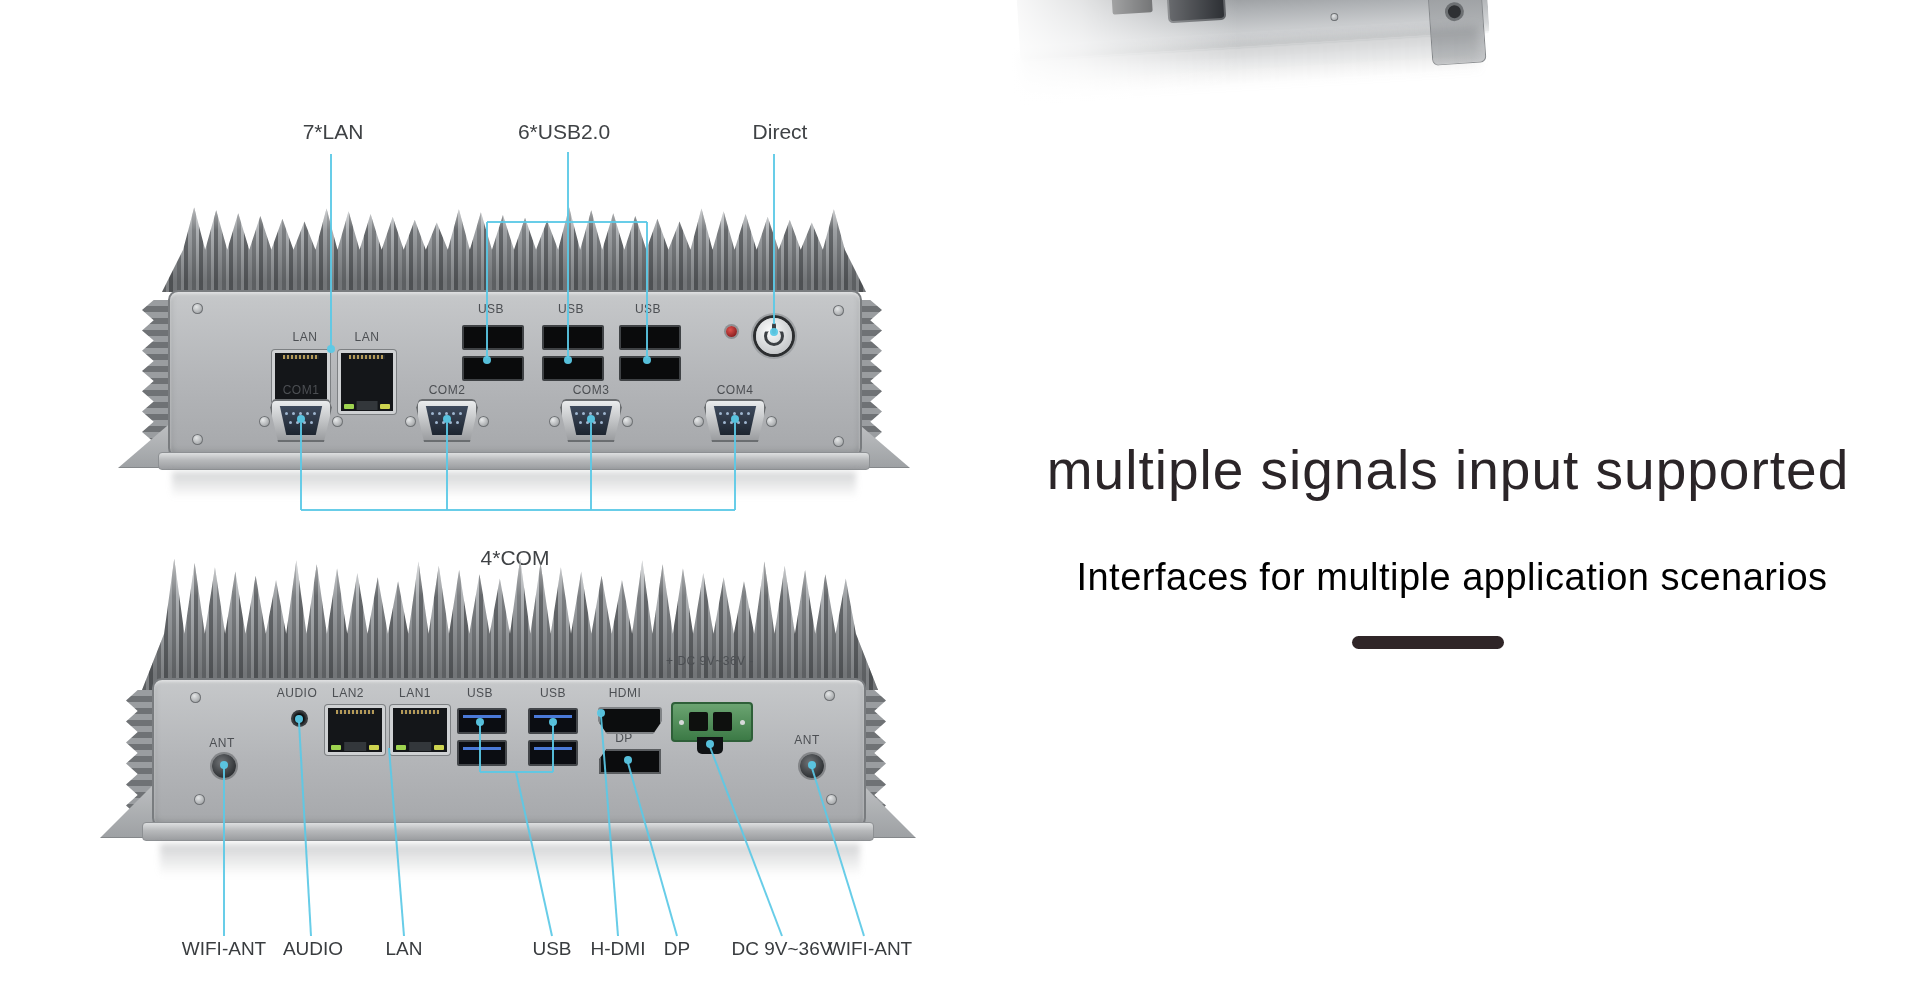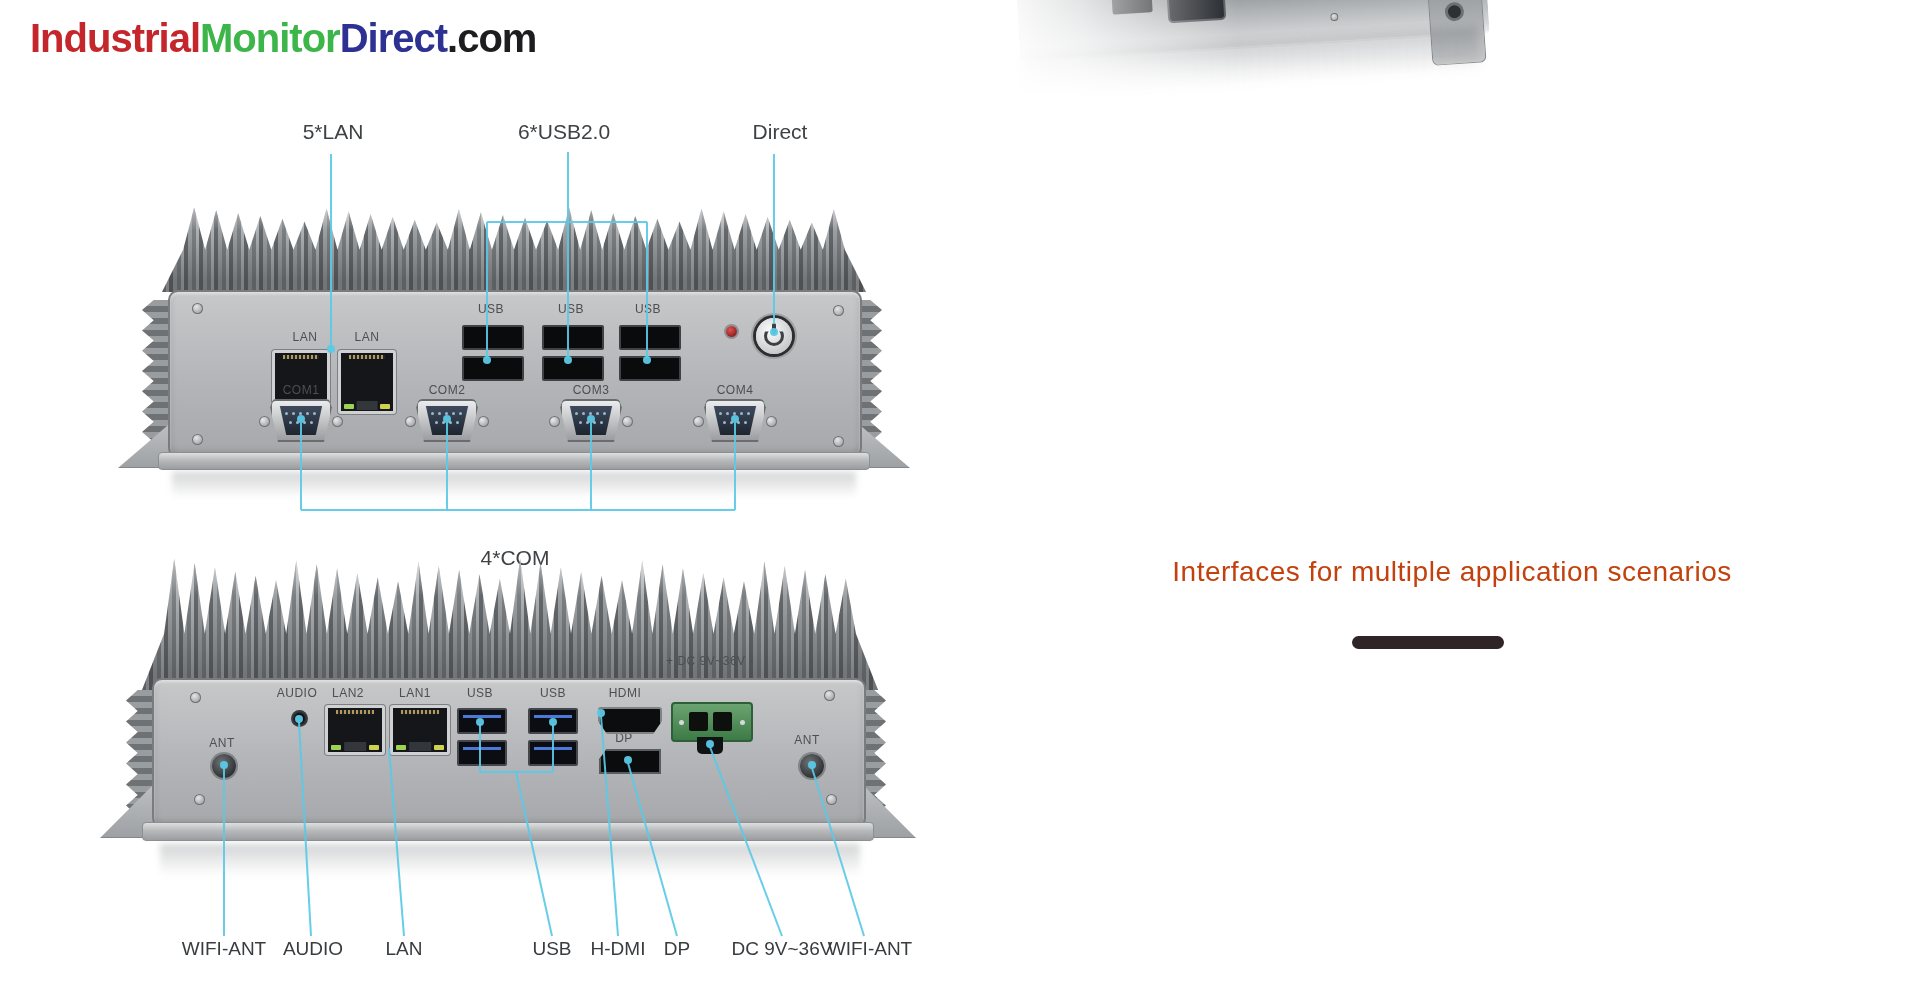--- a/index.html
+++ b/index.html
@@ -62,21 +62,21 @@
   .dcscrew{position:absolute;top:16px;width:5px;height:5px;border-radius:50%;background:#d7d9da}
   .dctab{position:absolute;width:26px;height:17px;background:#101214;border-radius:0 0 5px 5px}
   .ant{width:24px;height:24px;border-radius:50%;background:radial-gradient(circle at 40% 35%,#707376,#313437 70%);box-shadow:0 0 0 2px rgba(60,63,66,.4)}
 
   
   .co{stroke:#5bc9e6;stroke-width:2;fill:none;stroke-opacity:.92}
   .cod{fill:#5bc9e6;fill-opacity:.95}
 
   
   #headline{left:1448px;top:438px;font-size:55px;letter-spacing:1px;color:#2b2528}
-  #subheadline{left:1452px;top:556px;font-size:28px;letter-spacing:.5px;color:#c2410c}
+  #subheadline{left:1452px;top:556px;font-size:38px;letter-spacing:.5px;color:#000000}
   #underline-bar{left:1352px;top:636px;width:152px;height:13px;border-radius:7px;background:#2f2527}
 
   
   #brand-badge{left:1725px;top:836px;width:170px;text-align:center;font-family:"Liberation Serif","DejaVu Serif",serif}
   #brand-badge .l1{font-size:23px;color:#909092;margin-top:2px}
   #brand-badge .l2{font-size:19px;font-weight:bold;color:#5f5f61;letter-spacing:2px}
 
   
   .tr-slab{left:1018px;top:-20px;width:470px;height:66px;transform:rotate(-3.5deg);
            background:linear-gradient(180deg,#84878a 0%,#aeb1b4 45%,#d2d4d6 85%,#eceded 100%);
@@ -99,23 +99,20 @@
     <div class="abs" style="left:150px;top:8px;width:54px;height:26px;background:#1e2126;border:2px solid #55585c;border-radius:5px"></div>
 
     <div class="abs screw" style="left:312px;top:38px;width:8px;height:8px"></div>
   </div>
   <div class="abs tr-bracket">
     <div class="abs hole" style="left:18px;top:14px;width:13px;height:13px;box-shadow:0 0 0 3px #6d7073"></div>
   </div>
   <div class="abs tr-reflect"></div>
   <div class="abs tr-fade"></div>
 
-  <div id="site-logo" class="abs">
-    <span class="r">Industrial</span><span class="g">Monitor</span><span class="b">Direct</span><span class="k">.com</span>
-  </div>
 
   <div class="abs heatsink" style="left: 162px; top: 204px; width: 704px; height: 88px; clip-path: polygon(0% 100%, 3% 52%, 4.57% 4%, 6.13% 52%, 7.7% 7.2%, 9.27% 52%, 10.83% 10.4%, 12.4% 52%, 13.97% 13.5%, 15.53% 52%, 17.1% 16.7%, 18.67% 52%, 20.23% 19.9%, 21.8% 52%, 23.37% 5.1%, 24.93% 52%, 26.5% 8.2%, 28.07% 52%, 29.63% 11.4%, 31.2% 52%, 32.77% 14.6%, 34.33% 52%, 35.9% 17.8%, 37.47% 52%, 39.03% 20.9%, 40.6% 52%, 42.17% 6.1%, 43.73% 52%, 45.3% 9.3%, 46.87% 52%, 48.43% 12.5%, 50% 52%, 51.57% 15.6%, 53.13% 52%, 54.7% 18.8%, 56.27% 52%, 57.83% 4%, 59.4% 52%, 60.97% 7.2%, 62.53% 52%, 64.1% 10.4%, 65.67% 52%, 67.23% 13.5%, 68.8% 52%, 70.37% 16.7%, 71.93% 52%, 73.5% 19.9%, 75.07% 52%, 76.63% 5.1%, 78.2% 52%, 79.77% 8.2%, 81.33% 52%, 82.9% 11.4%, 84.47% 52%, 86.03% 14.6%, 87.6% 52%, 89.17% 17.8%, 90.73% 52%, 92.3% 20.9%, 93.87% 52%, 95.43% 6.1%, 97% 52%, 97% 52%, 100% 100%);"></div>
   <div class="abs saw" style="left: 142px; top: 300px; width: 26px; height: 142px; clip-path: polygon(100% 0%, 100% 100%, 45% 100%, 0% 92.9%, 45% 85.7%, 0% 78.6%, 45% 71.4%, 0% 64.3%, 45% 57.1%, 0% 50%, 45% 42.9%, 0% 35.7%, 45% 28.6%, 0% 21.4%, 45% 14.3%, 0% 7.1%, 45% 0%);"></div>
   <div class="abs saw" style="left: 856px; top: 300px; width: 26px; height: 142px; clip-path: polygon(0% 0%, 55% 0%, 100% 7.1%, 55% 14.3%, 100% 21.4%, 55% 28.6%, 100% 35.7%, 55% 42.9%, 100% 50%, 55% 57.1%, 100% 64.3%, 55% 71.4%, 100% 78.6%, 55% 85.7%, 100% 92.9%, 55% 100%, 0% 100%);"></div>
   <div class="abs ear" style="left:118px;top:420px;width:54px;height:46px;clip-path:polygon(100% 0,100% 100%,0 100%)"></div>
   <div class="abs ear" style="left:854px;top:420px;width:54px;height:46px;clip-path:polygon(0 0,100% 100%,0 100%)"></div>
   <div class="abs panel" style="left:168px;top:290px;width:690px;height:164px"></div>
   <div class="abs base" style="left:158px;top:452px;width:710px;height:16px"></div>
   <div class="abs reflect" style="left:172px;top:472px;width:684px;height:26px"></div>
 
@@ -231,21 +228,21 @@
     <div class="pins" style="left:30px;top:22px">
         <span class="pin"></span>
         <span class="pin"></span>
         <span class="pin"></span>
         <span class="pin"></span>
       </div>
     <div class="hex" style="left:0"></div>
       <div class="hex" style="right:0"></div>
   </div>
 
-  <div class="abs callout-label ctr" style="left:333px;top:120px">5*LAN</div>
+  <div class="abs callout-label ctr" style="left:333px;top:120px">7*LAN</div>
   <div class="abs callout-label ctr" style="left:564px;top:120px">6*USB2.0</div>
   <div class="abs callout-label ctr" style="left:780px;top:120px">Direct</div>
   <div class="abs callout-label ctr" style="left:515px;top:546px">4*COM</div>
 
   <div class="abs heatsink" style="left: 142px; top: 556px; width: 736px; height: 134px; clip-path: polygon(0% 100%, 3% 58%, 4.38% 2%, 5.76% 58%, 7.15% 5.2%, 8.53% 58%, 9.91% 8.4%, 11.29% 58%, 12.68% 11.5%, 14.06% 58%, 15.44% 14.7%, 16.82% 58%, 18.21% 17.9%, 19.59% 58%, 20.97% 3.1%, 22.35% 58%, 23.74% 6.2%, 25.12% 58%, 26.5% 9.4%, 27.88% 58%, 29.26% 12.6%, 30.65% 58%, 32.03% 15.8%, 33.41% 58%, 34.79% 18.9%, 36.18% 58%, 37.56% 4.1%, 38.94% 58%, 40.32% 7.3%, 41.71% 58%, 43.09% 10.5%, 44.47% 58%, 45.85% 13.6%, 47.24% 58%, 48.62% 16.8%, 50% 58%, 51.38% 2%, 52.76% 58%, 54.15% 5.2%, 55.53% 58%, 56.91% 8.4%, 58.29% 58%, 59.68% 11.5%, 61.06% 58%, 62.44% 14.7%, 63.82% 58%, 65.21% 17.9%, 66.59% 58%, 67.97% 3.1%, 69.35% 58%, 70.74% 6.2%, 72.12% 58%, 73.5% 9.4%, 74.88% 58%, 76.26% 12.6%, 77.65% 58%, 79.03% 15.8%, 80.41% 58%, 81.79% 18.9%, 83.18% 58%, 84.56% 4.1%, 85.94% 58%, 87.32% 7.3%, 88.71% 58%, 90.09% 10.5%, 91.47% 58%, 92.85% 13.6%, 94.24% 58%, 95.62% 16.8%, 97% 58%, 97% 58%, 100% 100%);"></div>
   <div class="abs saw" style="left: 126px; top: 690px; width: 26px; height: 126px; clip-path: polygon(100% 0%, 100% 100%, 45% 100%, 0% 91.7%, 45% 83.3%, 0% 75%, 45% 66.7%, 0% 58.3%, 45% 50%, 0% 41.7%, 45% 33.3%, 0% 25%, 45% 16.7%, 0% 8.3%, 45% 0%);"></div>
   <div class="abs saw" style="left: 860px; top: 690px; width: 26px; height: 126px; clip-path: polygon(0% 0%, 55% 0%, 100% 8.3%, 55% 16.7%, 100% 25%, 55% 33.3%, 100% 41.7%, 55% 50%, 100% 58.3%, 55% 66.7%, 100% 75%, 55% 83.3%, 100% 91.7%, 55% 100%, 0% 100%);"></div>
   <div class="abs ear" style="left:100px;top:778px;width:58px;height:58px;clip-path:polygon(100% 0,100% 100%,0 100%)"></div>
   <div class="abs ear" style="left:856px;top:778px;width:58px;height:58px;clip-path:polygon(0 0,100% 100%,0 100%)"></div>
   <div class="abs panel" style="left:152px;top:678px;width:710px;height:146px"></div>
@@ -362,17 +359,18 @@
     <circle class="cod" cx="628" cy="760" r="4"></circle>
       <line class="co" x1="628" y1="763" x2="677" y2="936"></line>
 
     <circle class="cod" cx="710" cy="744" r="4"></circle>
       <line class="co" x1="710" y1="747" x2="782" y2="936"></line>
 
     <circle class="cod" cx="812" cy="765" r="4"></circle>
       <line class="co" x1="812" y1="768" x2="864" y2="936"></line>
   </svg>
 
+  <div id="headline" class="abs ctr">multiple signals input supported</div>
   <div id="subheadline" class="abs ctr">Interfaces for multiple application scenarios</div>
   <div id="underline-bar" class="abs"></div>
 
 
 </div>
 
 </body></html>

